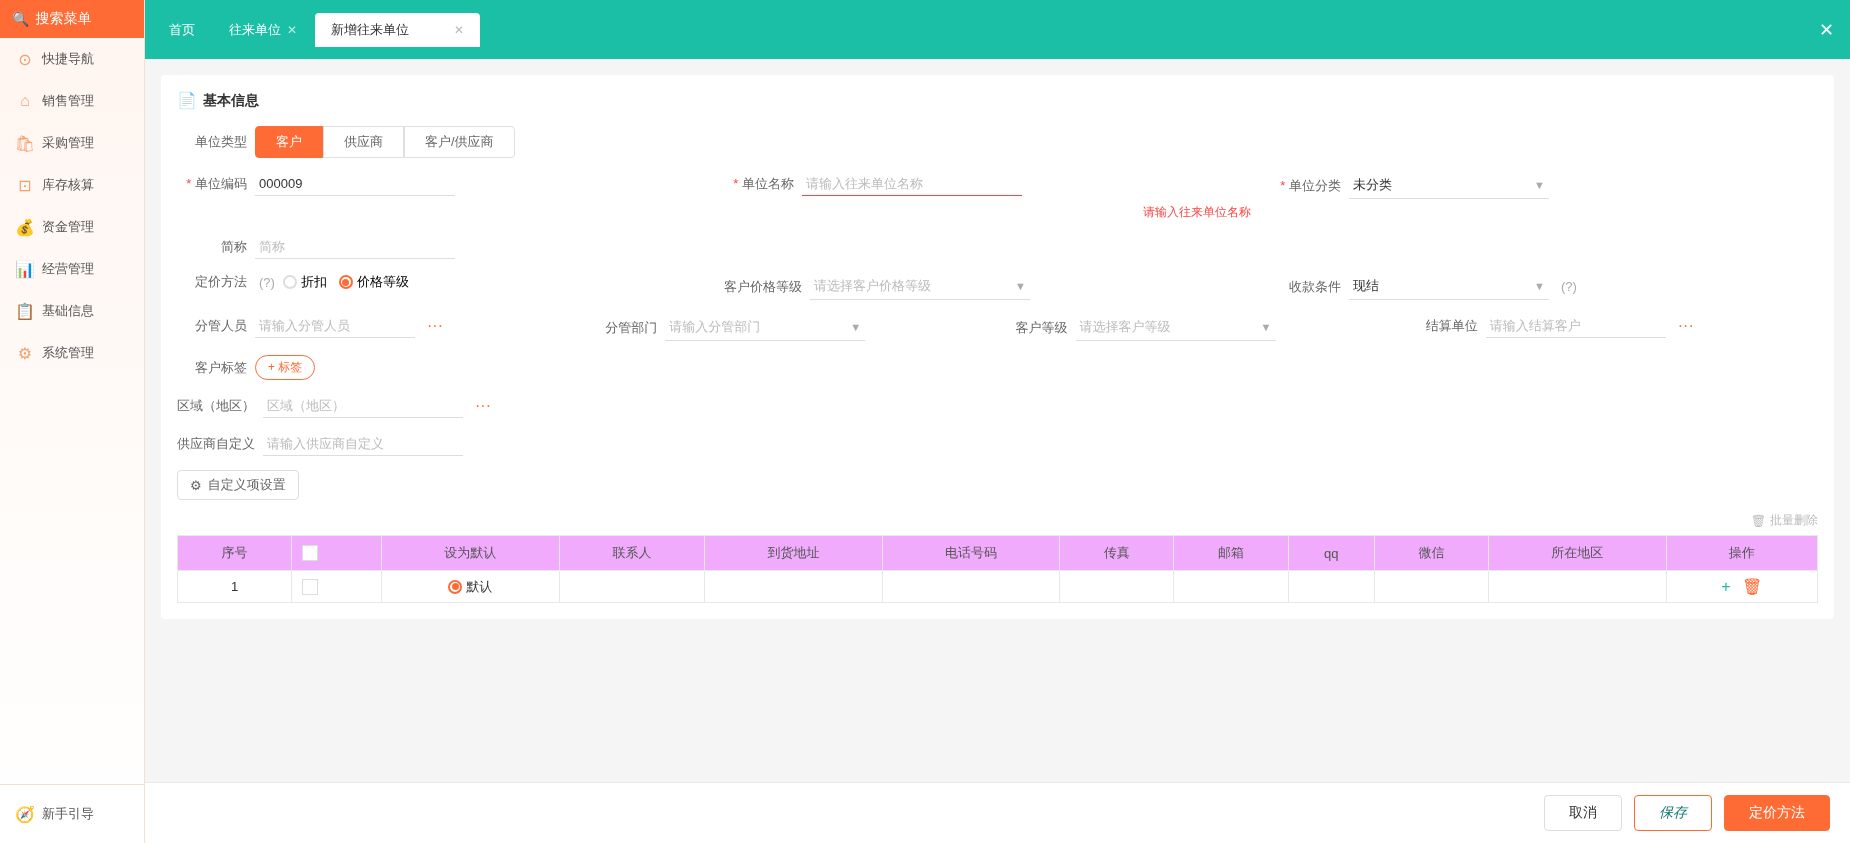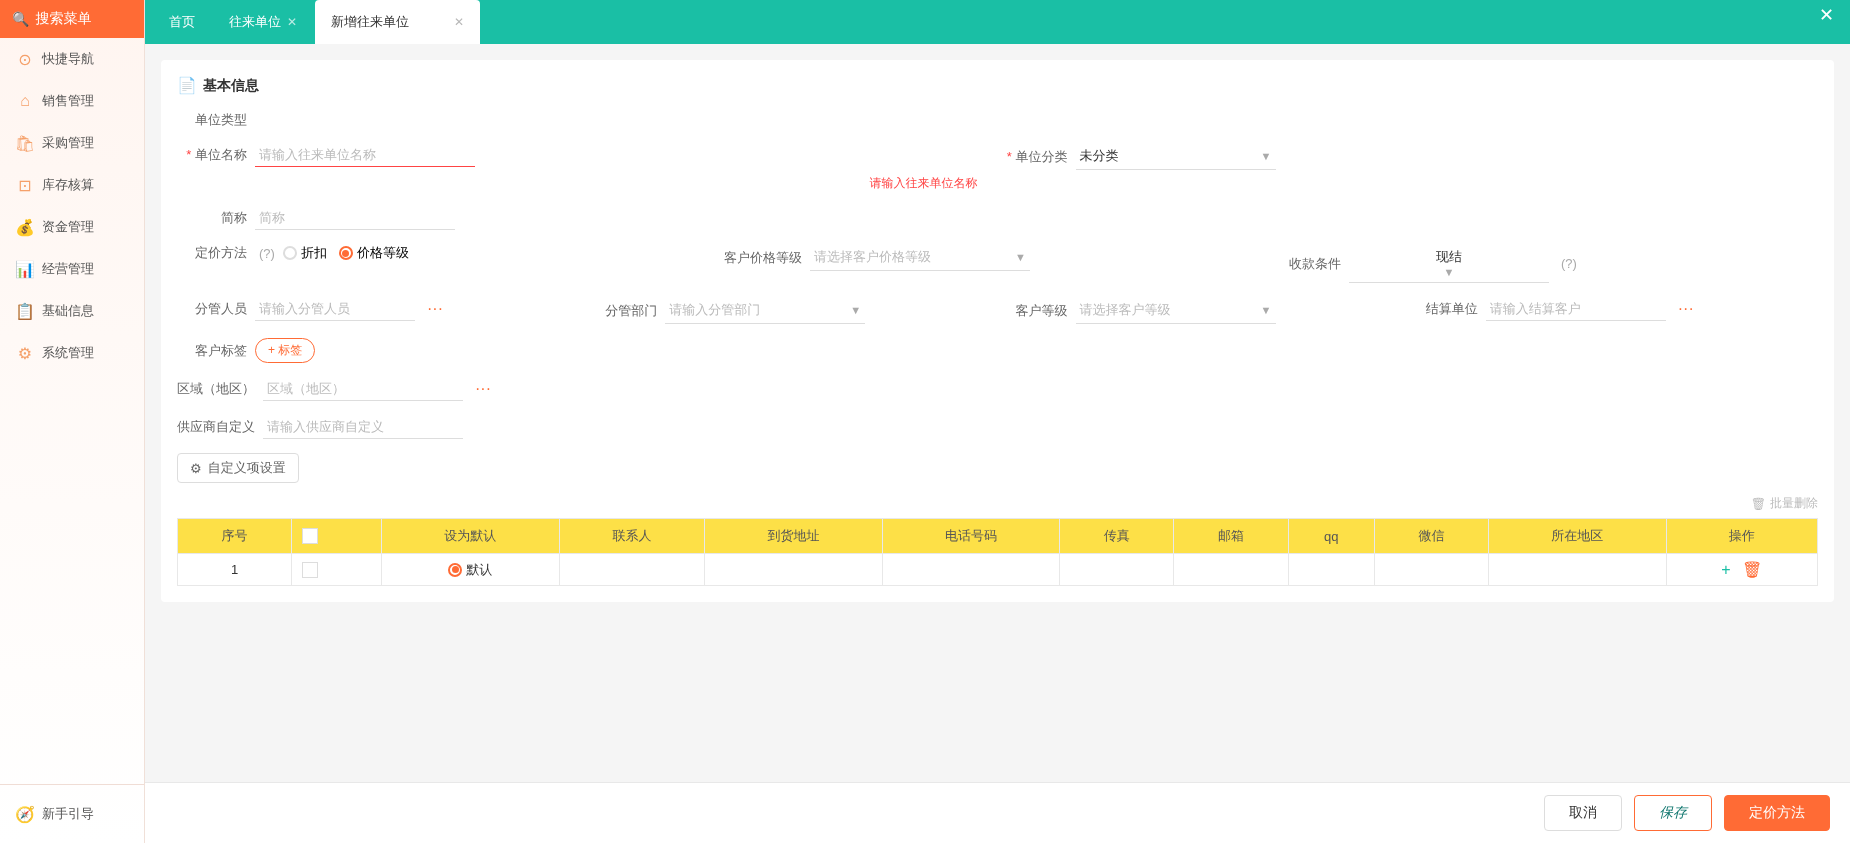--- a/index.html
+++ b/index.html
@@ -40,21 +40,22 @@
       padding: 8px 0;
     }
 
     
     .main { flex: 1; display: flex; flex-direction: column; overflow: hidden; }
 
     
     .tabbar {
       background: #1abfa5;
       display: flex;
-      height: 44px;
+      align-items: center;
+      height: 59px;
       padding: 0 8px;
       gap: 2px;
       position: relative;
     }
     .tab {
       padding: 8px 16px;
       color: white;
       cursor: pointer;
       font-size: 13px;
       border-radius: 4px 4px 0 0;
@@ -218,21 +219,21 @@
       margin-bottom: 12px;
     }
 
     
     .data-table {
       width: 100%;
       border-collapse: collapse;
       font-size: 13px;
     }
     .data-table th {
-      background: #fde047;
+      background: #f0abfc;
       border: 1px solid #e8e8e8;
       padding: 8px 10px;
       text-align: center;
       color: #555;
       font-weight: normal;
     }
     .data-table td {
       border: 1px solid #e8e8e8;
       padding: 6px 10px;
       text-align: center;
@@ -345,24 +346,33 @@
     <div class="form-card">
 
       <div class="section-title">
         <span class="section-icon">📄</span>
         <span>基本信息</span>
       </div>
 
       <div class="form-row">
         <div class="form-group">
           <span class="form-label">单位类型</span>
-        </div>
-      </div>
-
-      <div class="form-row">
+          <div class="type-btn-group">
+            <button class="type-btn active">客户</button>
+            <button class="type-btn">供应商</button>
+            <button class="type-btn">客户/供应商</button>
+          </div>
+        </div>
+      </div>
+
+      <div class="form-row">
+        <div class="form-group">
+          <span class="form-label required">单位编码</span>
+          <input class="form-input" type="text" value="000009" style="max-width: 200px;">
+        </div>
         <div class="form-group" style="flex-direction: column; align-items: flex-end;">
           <div style="display:flex; align-items:center; gap:8px; width:100%;">
             <span class="form-label required">单位名称</span>
             <input class="form-input error" type="text" placeholder="请输入往来单位名称" style="max-width: 220px; border-bottom-color: rgb(255, 68, 68);">
           </div>
           <div style="margin-left:78px;">
             <span class="error-msg">请输入往来单位名称</span>
           </div>
         </div>
         <div class="form-group">
@@ -398,21 +408,21 @@
         </div>
         <div class="form-group">
           <span class="form-label">客户价格等级</span>
           <div class="form-select-wrap" style="max-width:220px;">
             <span class="form-select-text">请选择客户价格等级</span>
             <span class="chevron">▼</span>
           </div>
         </div>
         <div class="form-group">
           <span class="form-label">收款条件</span>
-          <div class="form-select-wrap" style="max-width:200px;flex-direction:column;">
+          <div class="form-select-wrap" style="max-width:200px;">
             <span class="form-select-text has-value">现结</span>
             <span class="chevron">▼</span>
           </div>
           <span class="help-icon">(?)</span>
         </div>
       </div>
 
       <div class="form-row">
         <div class="form-group">
           <span class="form-label">分管人员</span>

